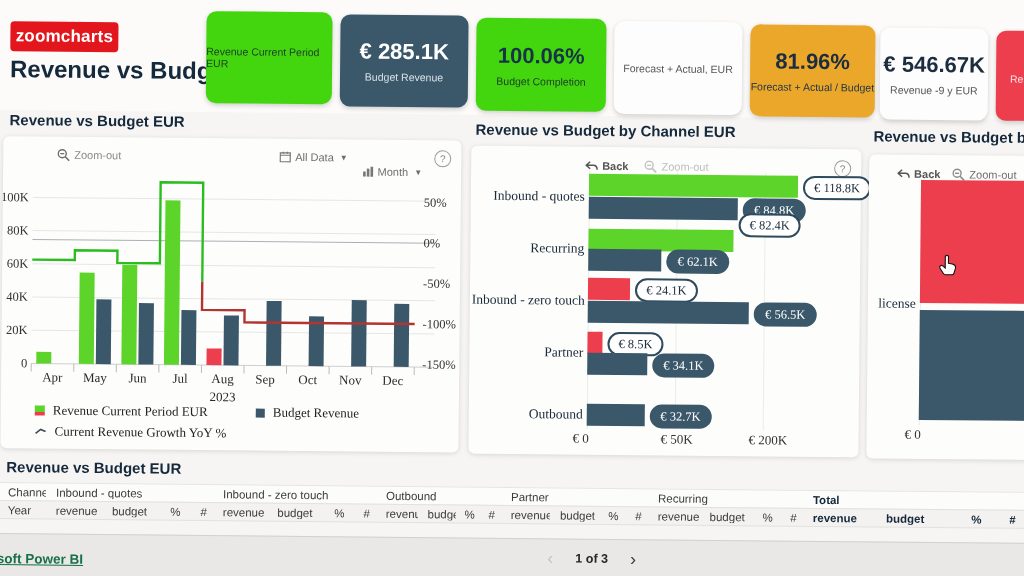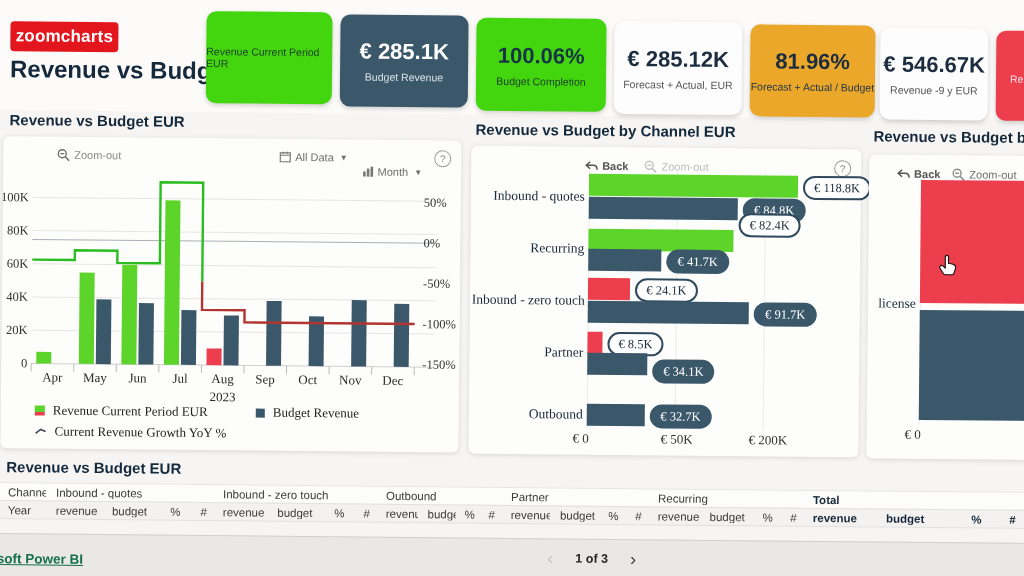--- a/index.html
+++ b/index.html
@@ -91,21 +91,20 @@
         </div>
         <div class="kpi navy" style="left: 338px; top: 16px; width: 128px; height: 92px;">
           <div class="v">€ 285.1K</div>
                    <div class="l">Budget Revenue</div>
         </div>
         <div class="kpi green" style="left: 474px; top: 18px; width: 130px; height: 93px;">
           <div class="v">100.06%</div>
                    <div class="l">Budget Completion</div>
         </div>
         <div class="kpi white" style="left: 612px; top: 20px; width: 128px; height: 93px;">
-          <div class="v">€ 285.12K</div>
                    <div class="l">Forecast + Actual, EUR</div>
         </div>
         <div class="kpi orange" style="left: 748px; top: 22px; width: 125px; height: 92px;">
           <div class="v">81.96%</div>
                    <div class="l">Forecast + Actual / Budget</div>
         </div>
         <div class="kpi white" style="left: 878px; top: 24px; width: 108px; height: 92px;">
           <div class="v">€ 546.67K</div>
                    <div class="l">Revenue -9 y EUR</div>
         </div>
@@ -253,31 +252,31 @@
        <div class="xtick" style="left:280px;top:284px;">€ 200K</div>
           <div class="cat-label" style="left:2px;top:42px;">Inbound - quotes</div>
           <div class="hbar" style="left:118px;top:27px;width:209.088px;background:#5cd42a;"></div>
          <div class="pill outline" style="left:332.08799999999997px;top:27px;">€ 118.8K</div>
           <div class="hbar" style="left:118px;top:50px;width:149.248px;background:#3b586b;"></div>
        <div class="pill fill" style="left:272.248px;top:50px;">€ 84.8K</div>
           <div class="cat-label" style="left:2px;top:94px;">Recurring</div>
           <div class="hbar" style="left:118px;top:82px;width:145.024px;background:#5cd42a;"></div>
          <div class="pill outline" style="left:268.024px;top:65px;">€ 82.4K</div>
           <div class="hbar" style="left:118px;top:102px;width:73.39200000000001px;background:#3b586b;"></div>
-       <div class="pill fill" style="left:196.392px;top:102px;">€ 41.7K</div>
+       <div class="pill fill" style="left:196.392px;top:102px;">€ 62.1K</div>
           <div class="cat-label" style="left:2px;top:146px;">Inbound - zero touch</div>
           <div class="hbar" style="left:118px;top:131px;width:42.416000000000004px;background:#ec3e4d;"></div>
          <div class="pill outline" style="left:165.416px;top:131px;">€ 24.1K</div>
           <div class="hbar" style="left:118px;top:154px;width:161.392px;background:#3b586b;"></div>
-       <div class="pill fill" style="left:284.392px;top:154px;">€ 91.7K</div>
+       <div class="pill fill" style="left:284.392px;top:154px;">€ 56.5K</div>
           <div class="cat-label" style="left:2px;top:198px;">Partner</div>
           <div class="hbar" style="left:118px;top:185px;width:14.96px;background:#ec3e4d;"></div>
          <div class="pill outline" style="left:137.96px;top:185px;">€ 8.5K</div>
           <div class="hbar" style="left:118px;top:206px;width:60.016000000000005px;background:#3b586b;"></div>
-       <div class="pill fill" style="left:183.01600000000002px;top:212px;font-family:Liberation Serif, serif;">€ 34.1K</div>
+       <div class="pill fill" style="left:183.01600000000002px;top:206px;font-family:Liberation Serif, serif;">€ 34.1K</div>
           <div class="cat-label" style="left:2px;top:260px;">Outbound</div>
           <div class="hbar" style="left:118px;top:257px;width:57.55200000000001px;background:#3b586b;"></div>
        <div class="pill fill" style="left:180.55200000000002px;top:257px;">€ 32.7K</div>
         </div>
   </div>
 
   <div class="chart-title" style="left:872px;top:124px;width:152px;overflow:hidden;">Revenue vs Budget by Pro</div>
   <div class="panel" style="left:868px;top:151px;width:168px;height:304px;overflow:hidden;">
     <div class="toolbar" style="top:9px;right:0;">
       <div class="tb-item tb-dark" style="margin-left:28px;font-weight:bold;color:#555;">

